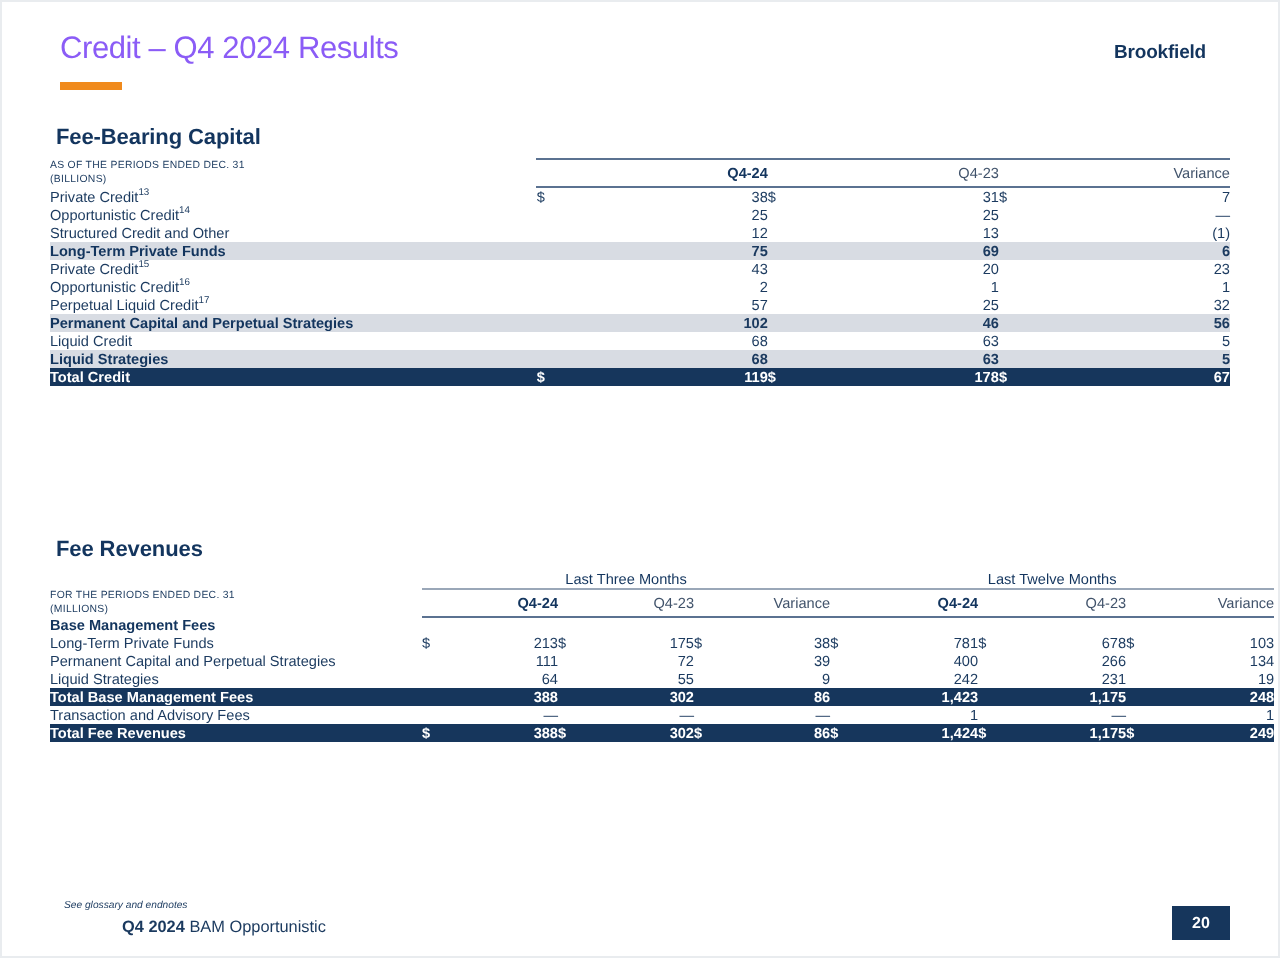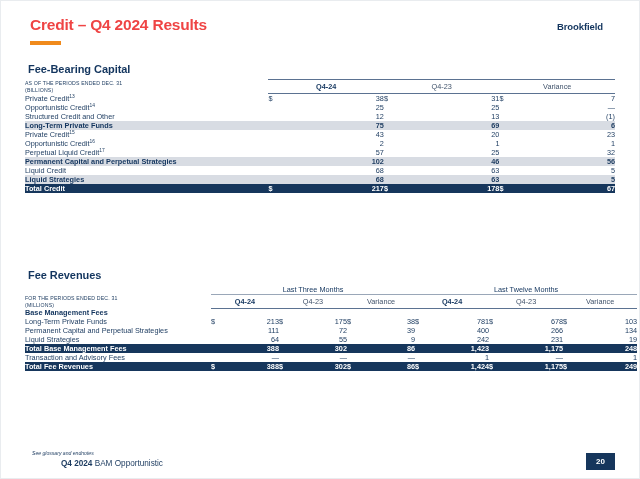--- a/index.html
+++ b/index.html
@@ -17,22 +17,22 @@
     border:1px solid #e9ecef;
     box-sizing:border-box;
   }
 
   
   .hdr{
     position:absolute;left:0;top:0;right:0;height:52px;
   }
   .hdr-title{
     position:absolute;left:29px;top:15px;
-    font-size:15.5px;font-weight:bold;letter-spacing:-0.2px;
-    color:#ef4444;white-space:nowrap;
+    font-size:15.5px;font-weight:normal;letter-spacing:-0.2px;
+    color:#8b5cf6;white-space:nowrap;
   }
   .hdr-rule{
     position:absolute;left:29px;top:40px;
     width:31px;height:3.5px;background:#f08a1c;
   }
   .hdr-brand{
     position:absolute;right:36px;top:20px;
     font-size:9.5px;font-weight:bold;color:#13355e;
     letter-spacing:-0.1px;
   }
@@ -60,21 +60,21 @@
     letter-spacing:0.15px;text-align:left;
     padding-bottom:2px;
   }
   .grp{
     font-size:7.3px;font-weight:bold;text-align:center;
     color:#13355e;padding-bottom:1px;
   }
   .grp-u{border-bottom:1px solid #9aa7b8;}
 
   .colhead{
-    text-align:center;font-size:7.3px;color:#41536b;
+    text-align:right;font-size:7.3px;color:#41536b;
     padding:1.5px 0 2px 0;
   }
   .colhead.cur{font-weight:bold;color:#13355e;}
   .rule-top{border-top:1px solid #5b7291;}
   .rule-bot{border-bottom:1px solid #5b7291;}
 
   td.lbl{
     text-align:left;font-size:7.3px;
     padding:2.6px 0 2.6px 0;white-space:nowrap;
   }
@@ -245,21 +245,21 @@
             <td class="cur"></td>
             <td class="num">68</td>
             <td class="cur"></td>
             <td class="num">63</td>
             <td class="cur"></td>
             <td class="num">5</td>
           </tr>
           <tr class="tot">
             <td class="lbl indentT">Total Credit</td>
             <td class="cur">$</td>
-            <td class="num">217</td>
+            <td class="num">119</td>
             <td class="cur">$</td>
             <td class="num">178</td>
             <td class="cur">$</td>
             <td class="num">67</td>
           </tr>
         </tbody>
     </table>
   </div>
 
   <div class="section" style="top:268px;">

